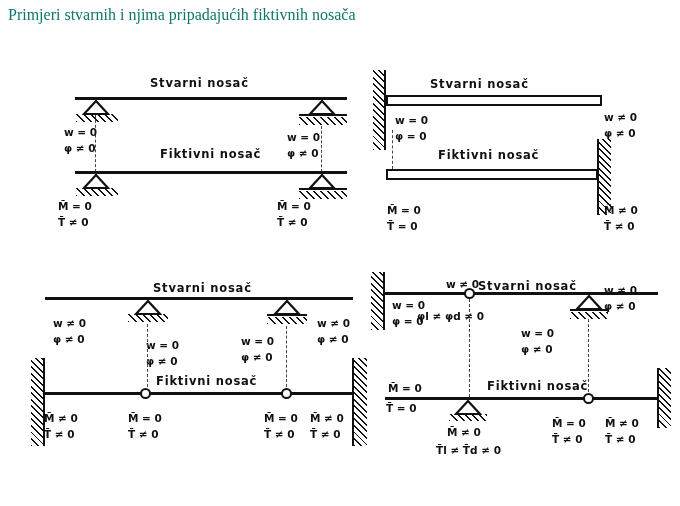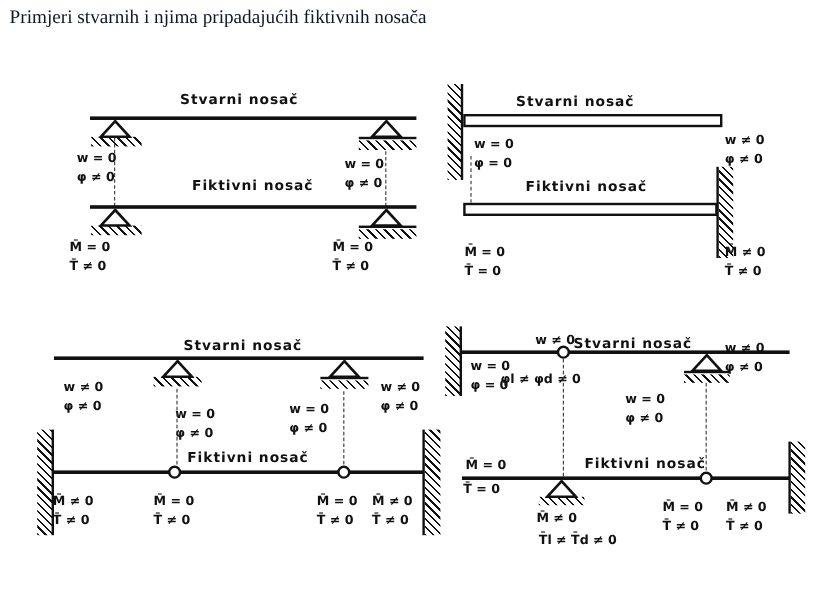--- a/index.html
+++ b/index.html
@@ -1,19 +1,19 @@
 <!DOCTYPE html>
 <html><head>
 <meta charset="utf-8">
 <style>
   html,body { margin:0; padding:0; }
   body { width:680px; height:506px; position:relative; background:#ffffff; overflow:hidden; }
   * { box-sizing:border-box; }
 
-  .cap { position:absolute; font:16px "Liberation Serif", serif; color:#0f172a; white-space:nowrap; }
+  .cap { position:absolute; font:16px "Liberation Serif", serif; color:#0f766e; white-space:nowrap; }
 
   .ttl { position:absolute; font:bold 11.5px "DejaVu Sans", sans-serif; letter-spacing:0.8px;
          color:#111; white-space:nowrap; }
 
   .ann { position:absolute; font:bold 10.5px "DejaVu Sans", sans-serif; line-height:16px;
          color:#111; white-space:nowrap; }
   .ann1 { position:absolute; font:bold 10.5px "DejaVu Sans", sans-serif; color:#111; white-space:nowrap; }
 
   .beam { position:absolute; height:3px; background:#111; }
   .beamrect { position:absolute; border:2px solid #111; background:#fff; }
@@ -218,21 +218,21 @@
     <path d="M14 1 L26 14 L2 14 Z" fill="#fff" stroke="#111" stroke-width="2.2"></path>
   </svg>
   <div class="ghatch" style="left:449px;top:414px;width:38px;height:7px"></div>
   <div class="hinge" style="left:583px;top:393px"></div>
   <div class="vline" style="left:657px;top:368px;height:60px"></div>
   <div class="wall" style="left:659px;top:368px;width:12px;height:60px"></div>
 
   <div class="ann1" style="left:388px;top:382px">M̄ = 0</div>
   <div class="ann1" style="left:386px;top:402px">T̄ = 0</div>
   <div class="ann1" style="left:447px;top:426px">M̄ ≠ 0</div>
-  <div class="ann1" style="left:449px;top:444px">T̄l ≠ T̄d ≠ 0</div>
+  <div class="ann1" style="left:436px;top:444px">T̄l ≠ T̄d ≠ 0</div>
   <div class="ann" style="left:552px;top:415px">
     <div>M̄ = 0</div>
     <div>T̄ ≠ 0</div>
   </div>
   <div class="ann" style="left:605px;top:415px">
     <div>M̄ ≠ 0</div>
     <div>T̄ ≠ 0</div>
   </div>
 </div>
 

